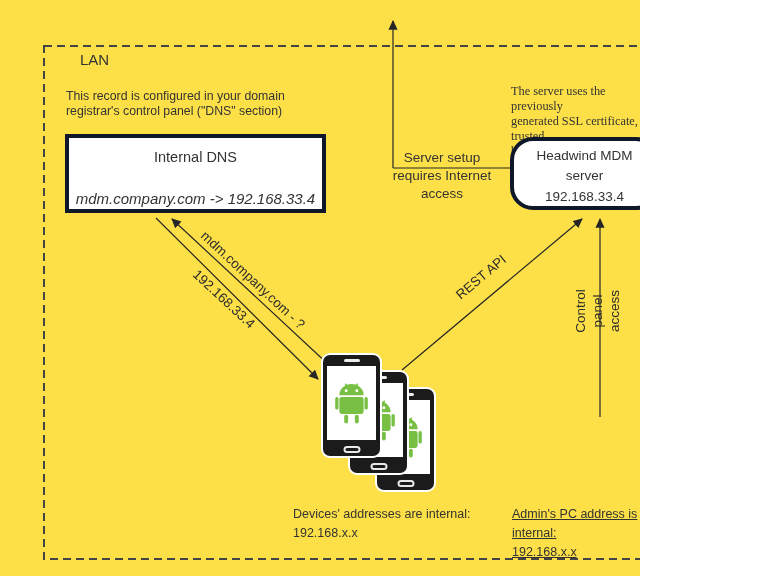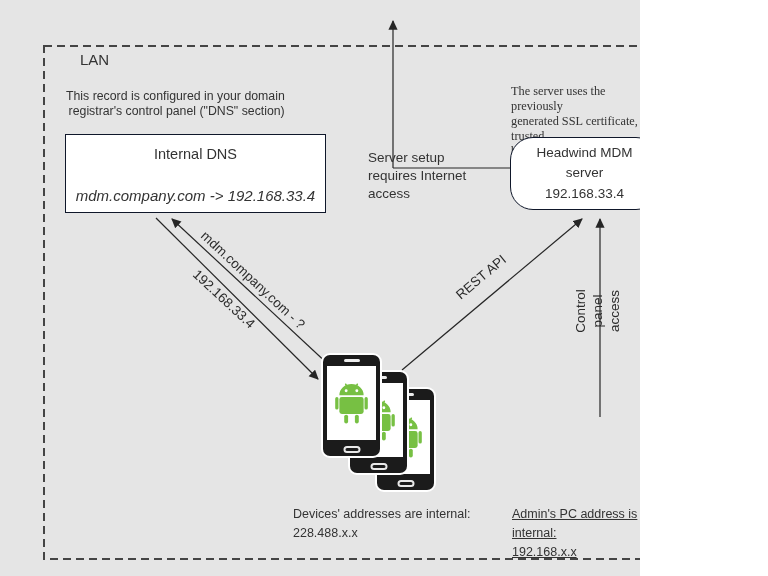--- a/index.html
+++ b/index.html
@@ -1,37 +1,37 @@
 <!DOCTYPE html>
 <html><head>
 <meta charset="utf-8">
 <style>
   html,body{margin:0;padding:0;background:#fff;}
   .canvas{
-    position:relative;width:640px;height:576px;background:#e5e5e5;overflow:hidden;
+    position:relative;width:640px;height:576px;background:#fde047;overflow:hidden;
     font-family:"Liberation Sans",sans-serif;color:#333;
   }
   .canvas svg.overlay{position:absolute;left:0;top:0;}
   .abs{position:absolute;}
   .note{font-size:12.3px;line-height:15px;white-space:pre-line;color:#333;}
   .lan-label{left:80px;top:51px;font-size:15px;color:#333;}
-  .dns-note{left:66px;top:89px;line-height:14.5px;text-align:right;}
+  .dns-note{left:66px;top:89px;line-height:14.5px;}
   .ssl-note{left:511px;top:84px;font-family:Liberation Serif, serif;}
   .box{
-    position:absolute;background:#fff;border:1px solid #0f172a;
+    position:absolute;background:#fff;border:4px solid #0f172a;
     text-align:center;box-sizing:border-box;
   }
   .dns-box{left:65px;top:134px;width:261px;height:79px;}
   .dns-title{margin-top:11px;font-size:14.5px;}
   .dns-record{margin-top:25px;font-size:15px;font-style:italic;}
   .server-box{left:510px;top:137px;width:149px;height:73px;border-radius:23px;}
   .server-title{margin-top:5px;font-size:13.5px;line-height:20px;white-space:pre-line;}
   .server-ip{margin-top:3px;font-size:13.5px;}
   .admin-box{left:512px;top:417px;width:148px;height:72px;display:flex;align-items:center;justify-content:center;font-size:14.5px;}
-  .internet-note{left:368px;top:149px;width:148px;text-align:left;font-size:13.5px;line-height:18px;white-space:pre-line;}
+  .internet-note{left:368px;top:149px;width:148px;text-align:center;font-size:13.5px;line-height:18px;white-space:pre-line;}
   .devices-note{left:293px;top:505px;font-size:12.5px;line-height:19px;white-space:pre-line;}
   .adminpc-note{left:512px;top:505px;font-size:12.5px;line-height:19px;white-space:pre-line;text-decoration:underline;}
   .rot{
     position:absolute;transform:translate(-50%,-50%) rotate(var(--a));
     font-size:13.5px;white-space:pre-line;text-align:center;line-height:17px;color:#2b2b2b;
   }
   
   .phone{
     position:absolute;width:57px;height:101px;background:#1b1b1b;border-radius:7px;
     box-shadow:0 0 0 2px #fff;
@@ -136,17 +136,17 @@
     <div class="screen">
       <svg class="robot" viewBox="0 0 34 42">
           <use href="#droid"></use>
         </svg>
     </div>
     <div class="speaker"></div>
     <div class="home-btn"></div>
   </div>
 
   <div class="abs devices-note">Devices' addresses are internal:
-228.488.x.x</div>
+192.168.x.x</div>
   <div class="abs adminpc-note">Admin's PC address is internal:
 192.168.x.x</div>
 
 </div>
 
 </body></html>

